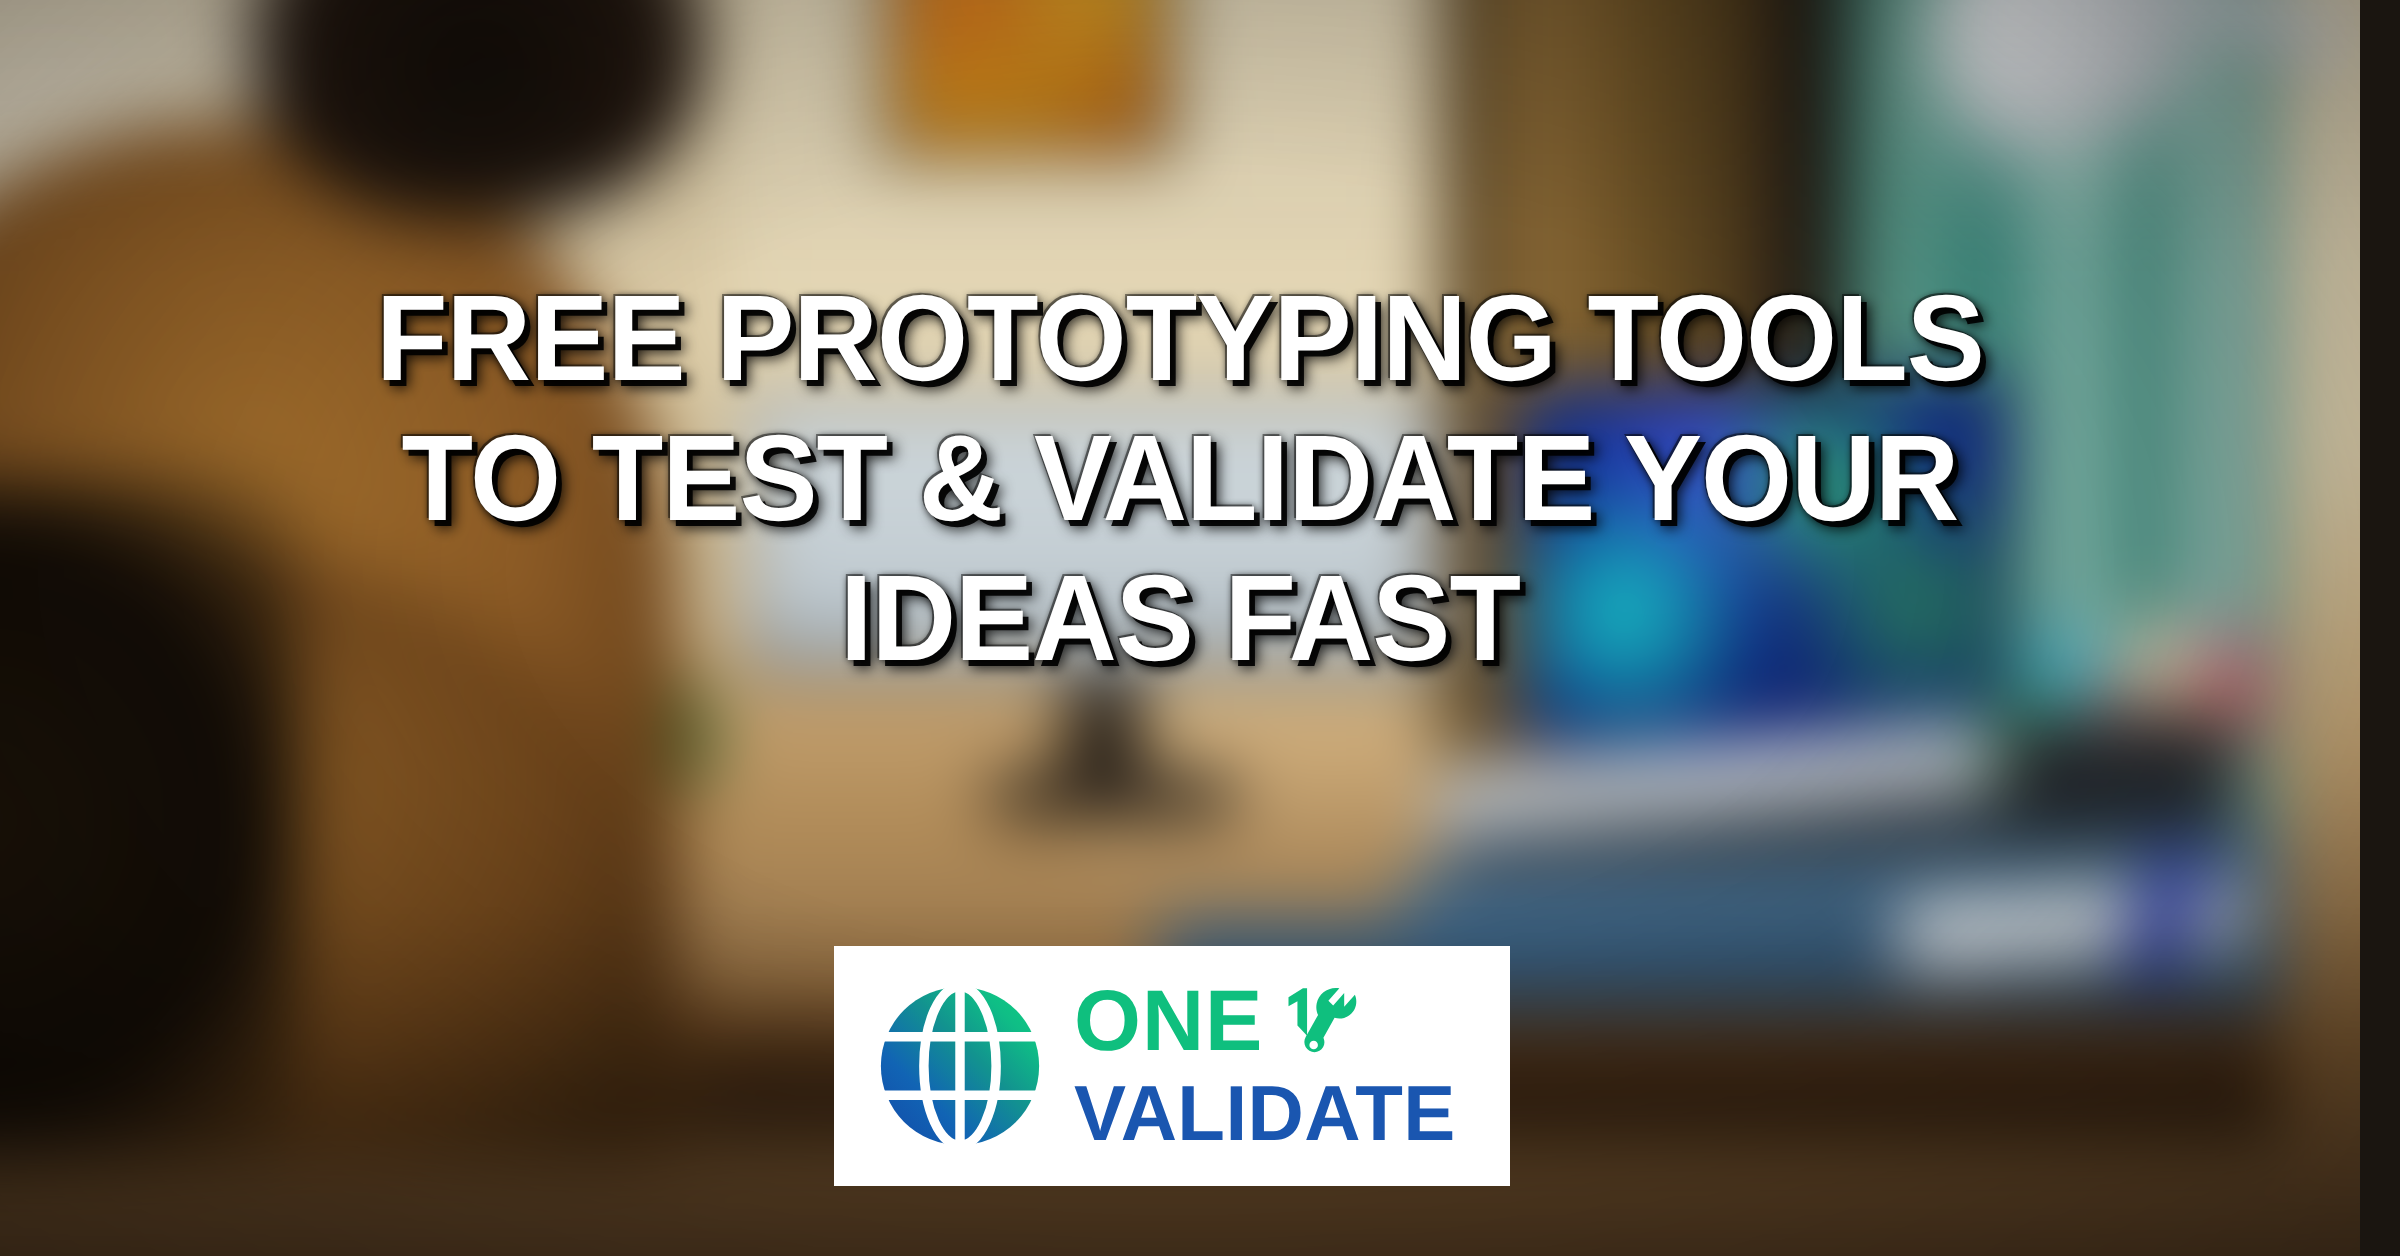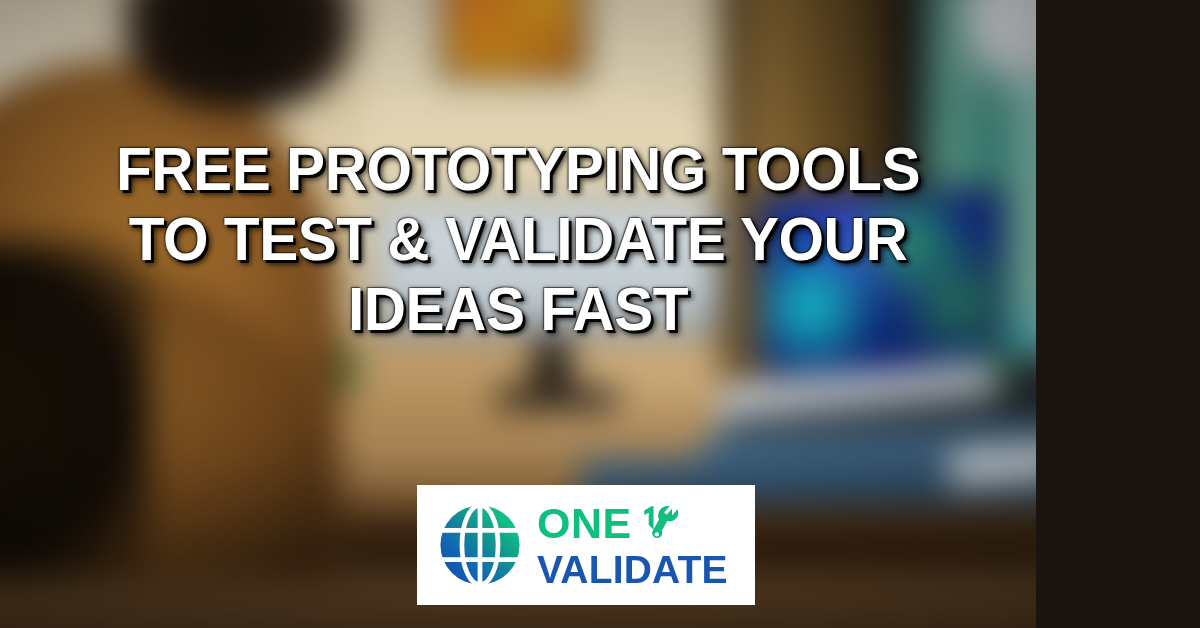--- a/index.html
+++ b/index.html
@@ -2,21 +2,21 @@
 <html><head>
 <meta charset="utf-8">
 <style>
   * { margin:0; padding:0; box-sizing:border-box; }
   html,body { width:1200px; height:628px; overflow:hidden; }
   body {
     font-family:"Liberation Sans", sans-serif;
     background:#1a1510;
     position:relative;
   }
-  #stage { position:absolute; inset:0; width:1036px; height:628px; overflow:hidden; }
+  #stage { position:absolute; inset:0; width:1180px; height:628px; overflow:hidden; }
 
   
   .bg-layer { position:absolute; inset:0; }
 
   .bg-base {
     background:
       linear-gradient(180deg,#e8dcc0 0%, #e0d2b0 38%, #caa978 58%, #7d5a32 78%, #4a3320 100%);
   }
   
   .bg-wall-left {
@@ -220,21 +220,21 @@
       3px 3px 0 rgba(0,0,0,.92),
       4px 4px 7px rgba(0,0,0,.85),
       0 0 4px rgba(0,0,0,.7),
      -1px -1px 0 rgba(0,0,0,.45);
     white-space:nowrap;
   }
 
   
   .logo-badge {
     position:absolute;
-    left:417px; top:485px;
+    left:417px; top:473px;
     width:338px; height:120px;
     background:#ffffff;
     display:flex;
     align-items:center;
     gap:14px;
     padding:12px 16px 12px 20px;
   }
   .logo-globe { width:86px; height:86px; flex:0 0 86px; }
   .logo-text { display:flex; flex-direction:column; justify-content:center; line-height:1; }
   .logo-row1 { display:flex; align-items:center; gap:2px; }

